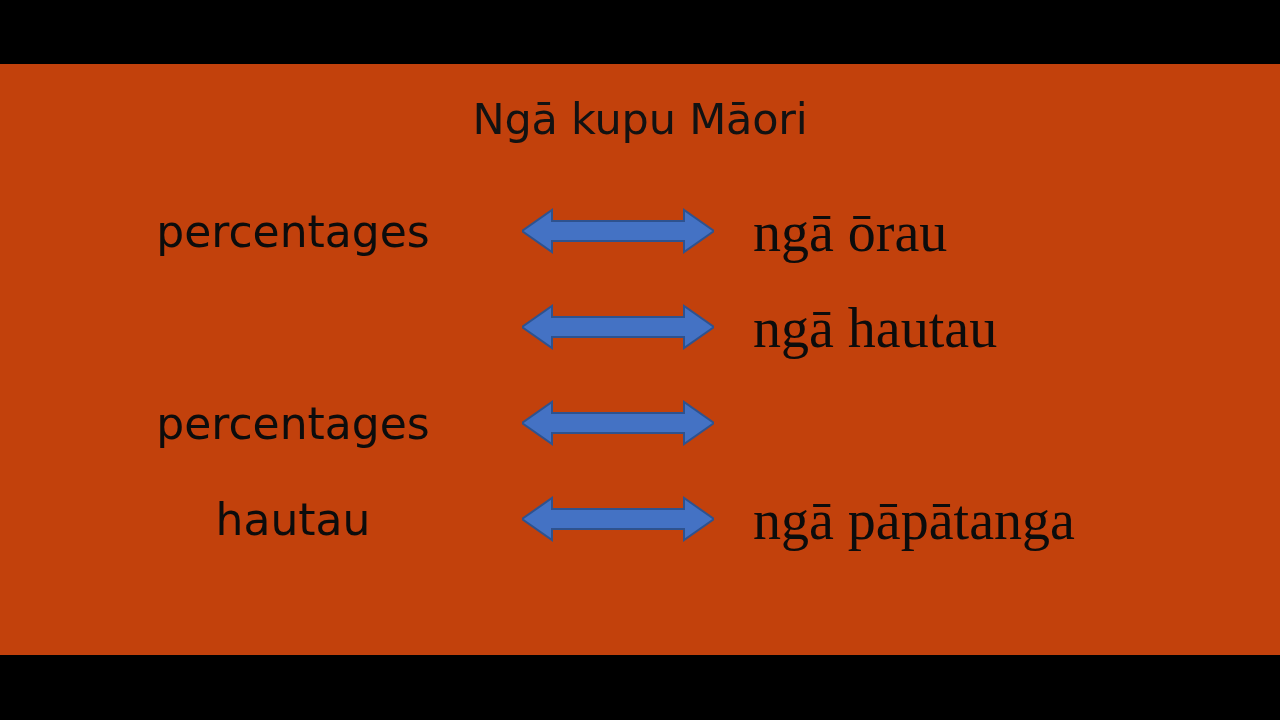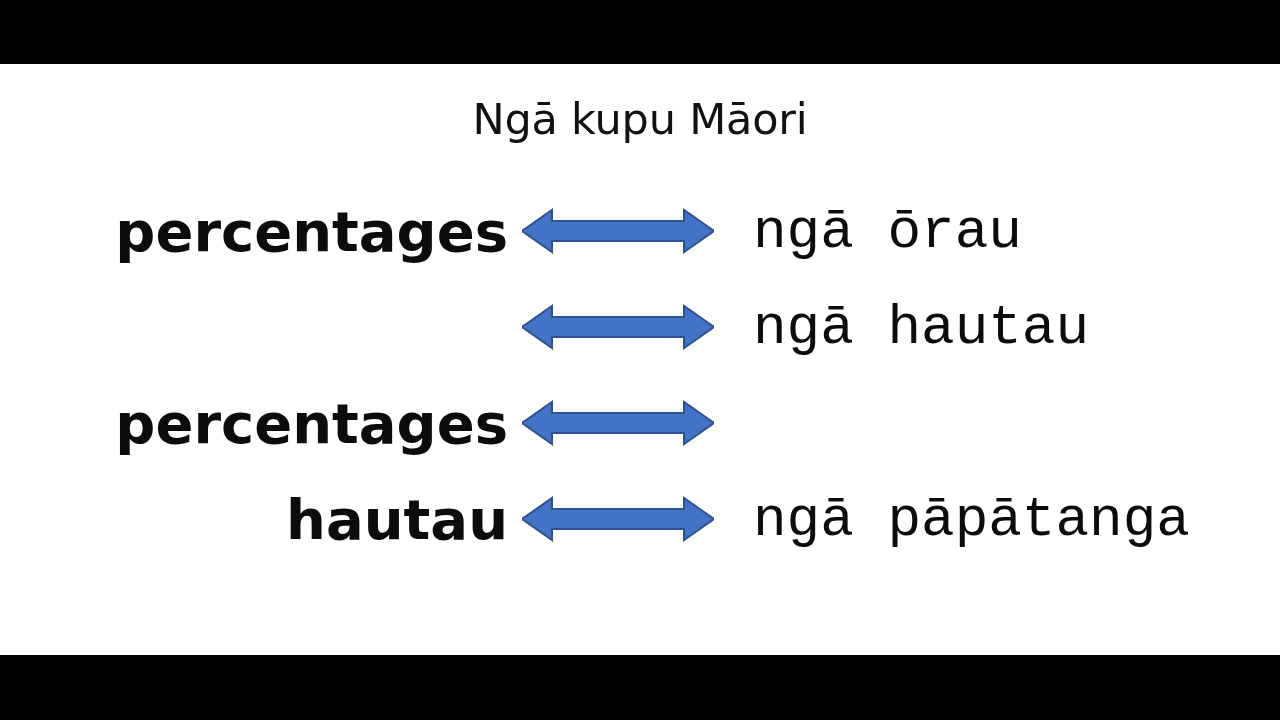--- a/index.html
+++ b/index.html
@@ -27,21 +27,21 @@
   .letterbox.top { top: 0; height: 64px; }
   .letterbox.bottom { top: 655px; height: 65px; }
 
   
   .slide {
     position: absolute;
     left: 0;
     top: 64px;
     width: 1280px;
     height: 591px;
-    background: #ffffff;
+    background: #c2410c;
     z-index: 1;
   }
 
   .slide-title {
     position: absolute;
     left: 0;
     top: 34px;
     width: 1280px;
     text-align: center;
     font-size: 43px;
@@ -62,38 +62,37 @@
   .pair-row {
     position: relative;
     height: 96px;
   }
 
   .term-en {
     position: absolute;
     left: 78px;
     top: 0;
     width: 430px;
-    font-size: 56px;
+    font-size: 44px;
     line-height: 74px;
     color: #0c0c0c;
     font-family: "DejaVu Sans", "Liberation Sans", sans-serif;
     white-space: nowrap;
-    text-align: right;
-    font-weight: bold;
+    text-align: center;
   }
 
   .term-mi {
     position: absolute;
     left: 753px;
     top: 0;
     width: 520px;
     font-size: 56px;
     line-height: 74px;
     color: #0c0c0c;
-    font-family: Liberation Mono, monospace;
+    font-family: Liberation Serif, serif;
     white-space: nowrap;
     text-align: left;
   }
 
   .arrow-wrap {
     position: absolute;
     left: 522px;
     top: 12px;
     width: 192px;
     height: 48px;

